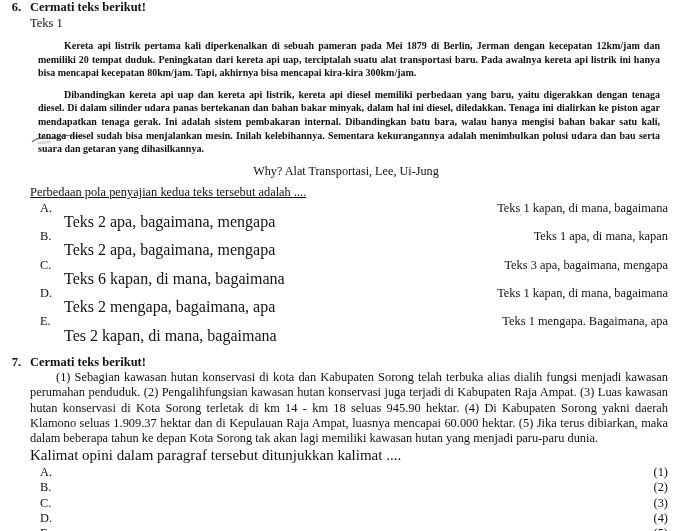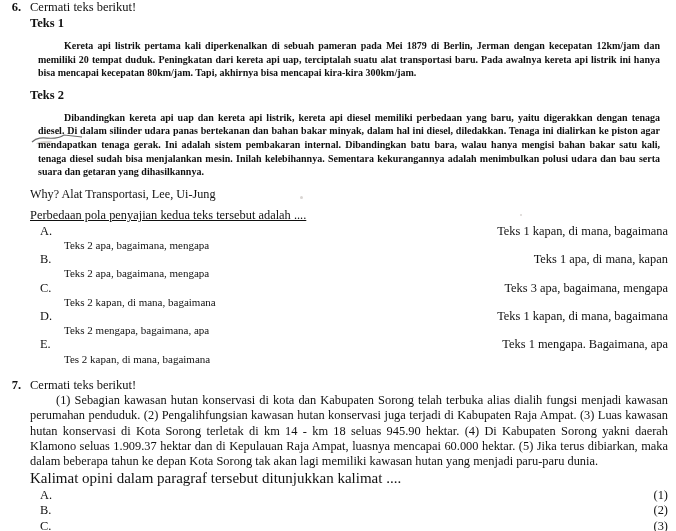--- a/index.html
+++ b/index.html
@@ -32,44 +32,44 @@
   }
   .q-num {
     width: 30px;
     text-align: right;
     padding-right: 9px;
     box-sizing: border-box;
     flex: 0 0 30px;
     font-weight: bold;
   }
   .q-title {
-    font-weight: normal;
+    font-weight: bold;
   }
   .body-col {
     margin-left: 30px;
     padding-right: 8px;
   }
   .sub-head {
-    font-weight: bold;
+    font-weight: normal;
     font-size: 12.5px;
     margin-top: 1px;
     margin-bottom: 0px;
   }
   .para {
     font-size: 10px;
     line-height: 13.6px;
     text-align: justify;
     text-indent: 26px;
     margin: 8px;
     hyphens: none;
     font-weight: bold;
   }
   .byline {
     font-size: 12.2px;
-    text-align: left;
+    text-align: center;
     margin-top: 4px;
     padding-right: 6px;
   }
   .prompt {
     font-size: 12.4px;
     margin-top: 6px;
     margin-bottom: 1px;
     text-decoration: underline;
   }
   .options {
@@ -86,21 +86,21 @@
     flex: 0 0 24px;
     padding-left: 10px;
     box-sizing: border-box;
   }
   .opt-text {
     flex: 1 1 auto;
     text-align: right;
   }
   .opt-sub {
     padding-left: 34px;
-    font-size: 11px;
+    font-size: 16px;
     line-height: 14.2px;
   }
   .spacer-7 {
     height: 12px;
   }
   .q7-para {
     font-size: 12.4px;
     line-height: 15.4px;
     text-align: justify;
     text-indent: 26px;
@@ -139,21 +139,20 @@
 
     <div class="q-head">
       <div class="q-num">6.</div>
       <div class="q-title">Cermati teks berikut!</div>
     </div>
 
     <div class="body-col">
       <div class="sub-head">Teks 1</div>
       <p class="para">Kereta api listrik pertama kali diperkenalkan di sebuah pameran pada Mei 1879 di Berlin, Jerman dengan kecepatan 12km/jam dan memiliki 20 tempat duduk. Peningkatan dari kereta api uap, terciptalah suatu alat transportasi baru. Pada awalnya kereta api listrik ini hanya bisa mencapai kecepatan 80km/jam. Tapi, akhirnya bisa mencapai kira-kira 300km/jam.</p>
 
-      <div class="sub-head">Teks 2</div>
       <p class="para">Dibandingkan kereta api uap dan kereta api listrik, kereta api diesel memiliki perbedaan yang baru, yaitu digerakkan dengan tenaga diesel. Di dalam silinder udara panas bertekanan dan bahan bakar minyak, dalam hal ini diesel, diledakkan. Tenaga ini dialirkan ke piston agar mendapatkan tenaga gerak. Ini adalah sistem pembakaran internal. Dibandingkan batu bara, walau hanya mengisi bahan bakar satu kali, tenaga diesel sudah bisa menjalankan mesin. Inilah kelebihannya. Sementara kekurangannya adalah menimbulkan polusi udara dan bau serta suara dan getaran yang dihasilkannya.</p>
 
       <div class="byline">Why? Alat Transportasi, Lee, Ui-Jung</div>
 
       <div class="prompt">Perbedaan pola penyajian kedua teks tersebut adalah ....</div>
 
       <div class="options">
 
         <div class="opt-row">
           <div class="opt-letter">A.</div>
@@ -164,21 +163,21 @@
         <div class="opt-row">
           <div class="opt-letter">B.</div>
           <div class="opt-text">Teks 1 apa, di mana, kapan</div>
         </div>
         <div class="opt-sub">Teks 2 apa, bagaimana, mengapa</div>
 
         <div class="opt-row">
           <div class="opt-letter">C.</div>
           <div class="opt-text">Teks 3 apa, bagaimana, mengapa</div>
         </div>
-        <div class="opt-sub">Teks 2 kapan, di mana, bagaimana</div>
+        <div class="opt-sub">Teks 6 kapan, di mana, bagaimana</div>
 
         <div class="opt-row">
           <div class="opt-letter">D.</div>
           <div class="opt-text">Teks 1 kapan, di mana, bagaimana</div>
         </div>
         <div class="opt-sub">Teks 2 mengapa, bagaimana, apa</div>
 
         <div class="opt-row">
           <div class="opt-letter">E.</div>
           <div class="opt-text">Teks 1 mengapa. Bagaimana, apa</div>

